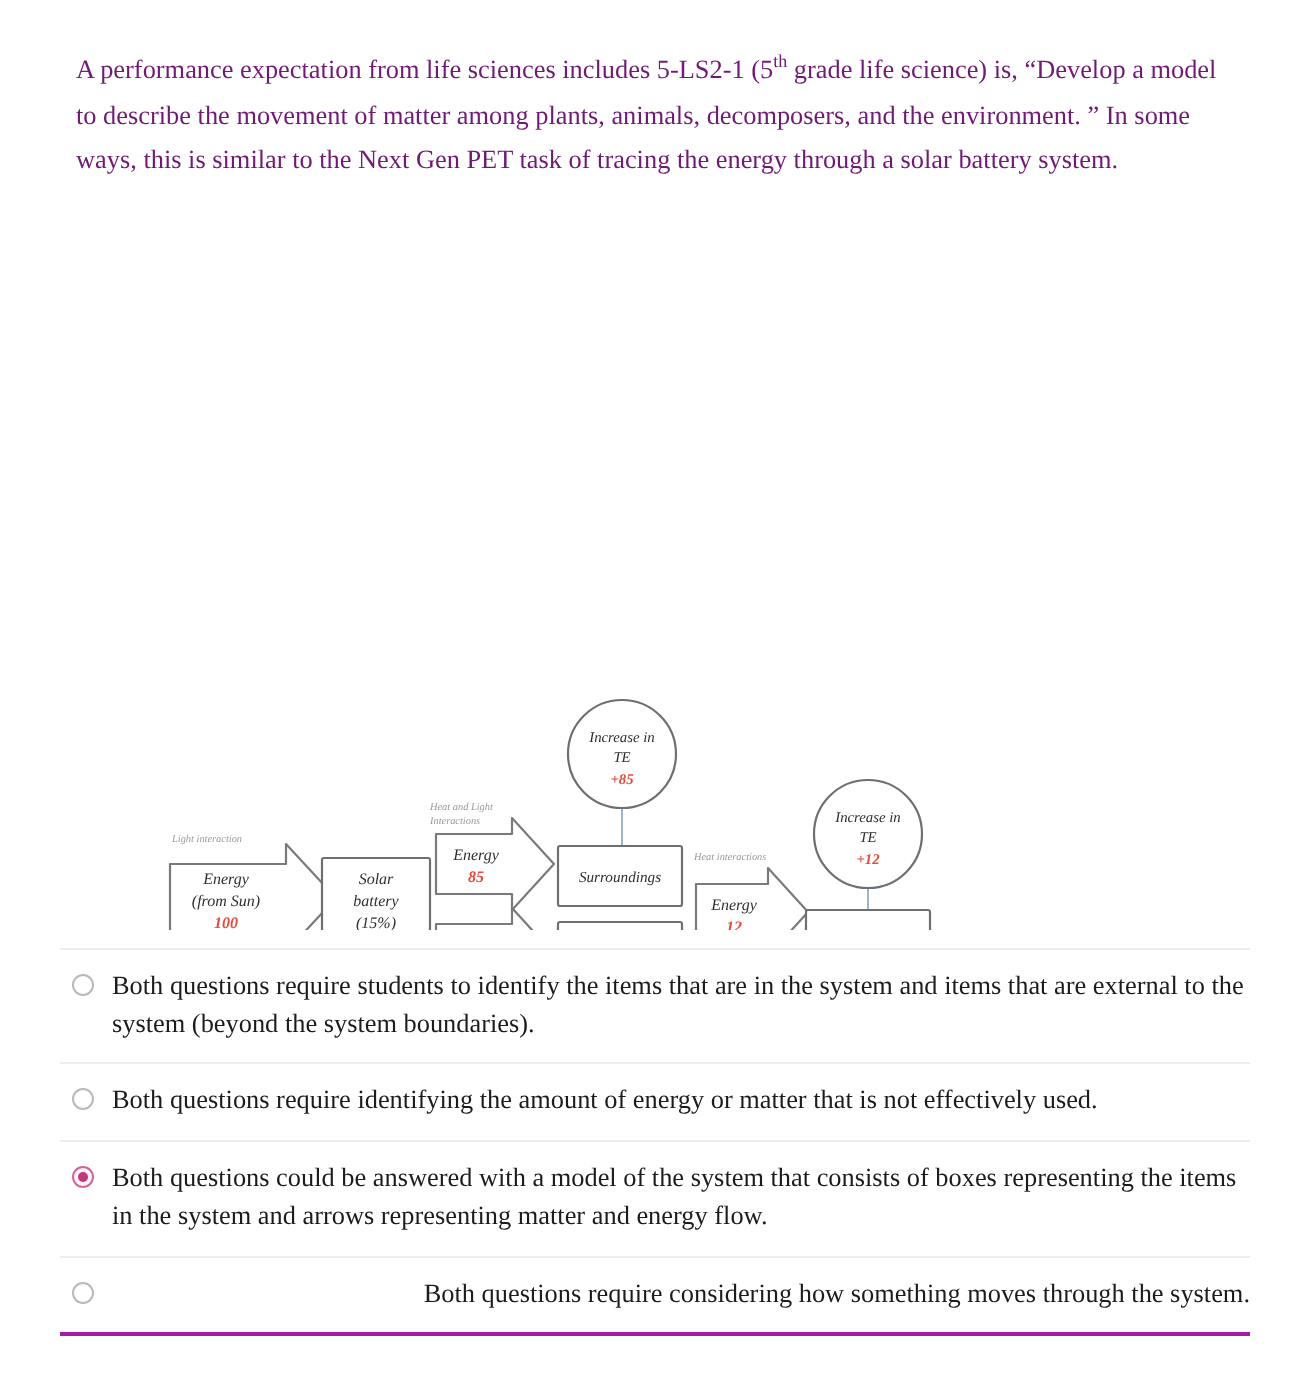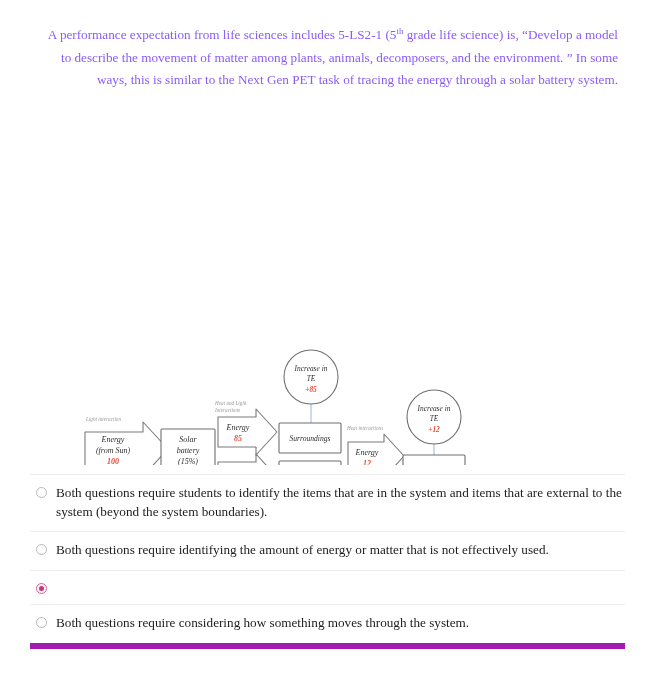--- a/index.html
+++ b/index.html
@@ -17,22 +17,22 @@
   }
 
   
   .intro {
     position: absolute;
     left: 38px;
     top: 24px;
     width: 580px;
     font-size: 13.2px;
     line-height: 1.72;
-    color: #8b5cf6;
-    text-align: right;
+    color: #701a75;
+    text-align: left;
   }
   .intro sup {
     font-size: 9px;
     vertical-align: super;
     line-height: 0;
   }
 
   
   .diagram {
     position: absolute;
@@ -56,21 +56,22 @@
     display: flex;
     align-items: flex-start;
     padding: 9px 0 10px 0;
     border-top: 1px solid #ededed;
     background: #fff;
   }
   .opt-row:first-child {
     border-top: 1px solid #ededed;
   }
   .opt-row:last-child {
-    border-bottom: 6px solid #a21caf;
+    border-bottom: 2px solid #a21caf;
+    text-align: right;
   }
   .radio {
     flex: 0 0 auto;
     width: 11px;
     height: 11px;
     border-radius: 50%;
     border: 1.3px solid #b9b9b9;
     background: #fff;
     margin: 3px 9px 0 6px;
     box-sizing: border-box;
@@ -211,18 +212,19 @@
   <div class="opt-row">
     <span class="radio"></span>
     <span class="opt-text">Both questions require students to identify the items that are in the system and items that are external to the system (beyond the system boundaries).</span>
   </div>
   <div class="opt-row">
     <span class="radio"></span>
     <span class="opt-text">Both questions require identifying the amount of energy or matter that is not effectively used.</span>
   </div>
   <div class="opt-row">
     <span class="radio selected"></span>
+    <span class="opt-text">Both questions could be answered with a model of the system that consists of boxes representing the items in the system and arrows representing matter and energy flow.</span>
   </div>
   <div class="opt-row">
     <span class="radio"></span>
     <span class="opt-text">Both questions require considering how something moves through the system.</span>
   </div>
 </div>
 
 </body></html>

